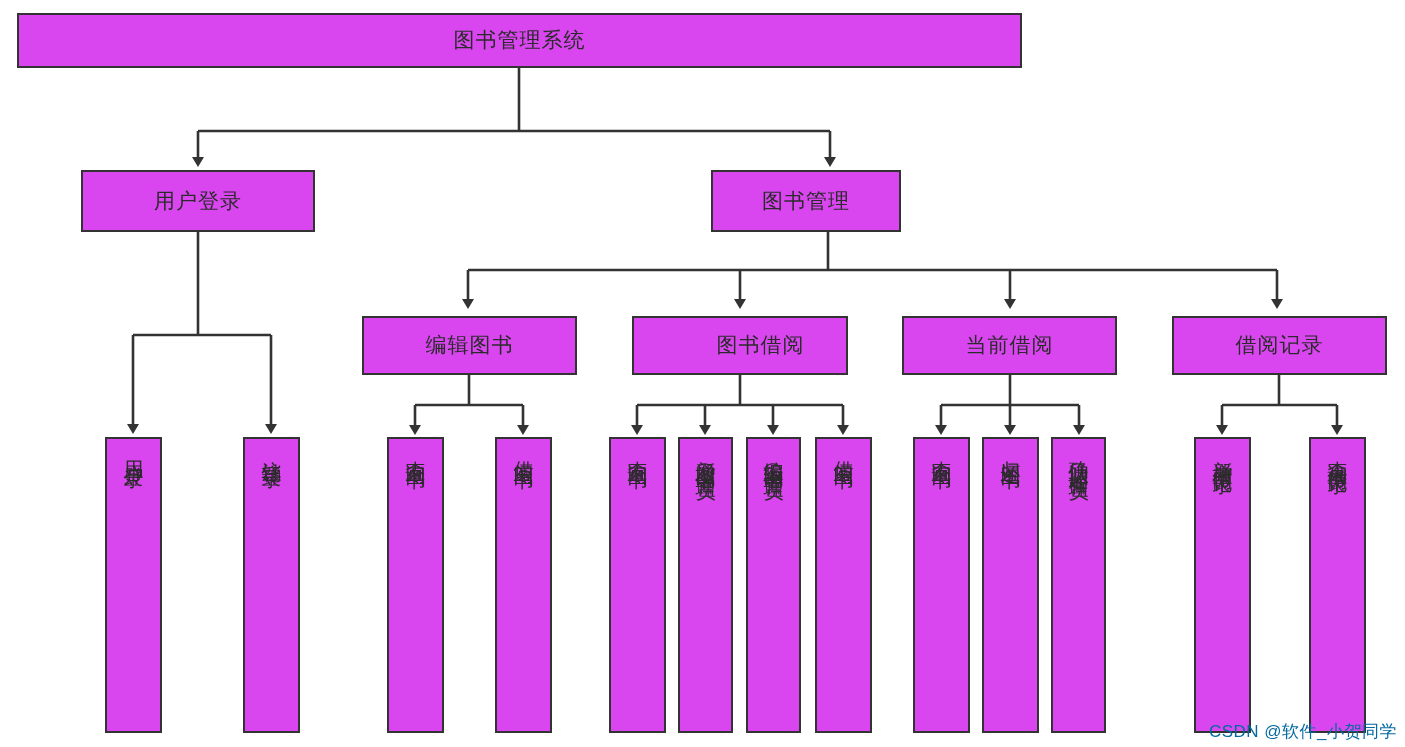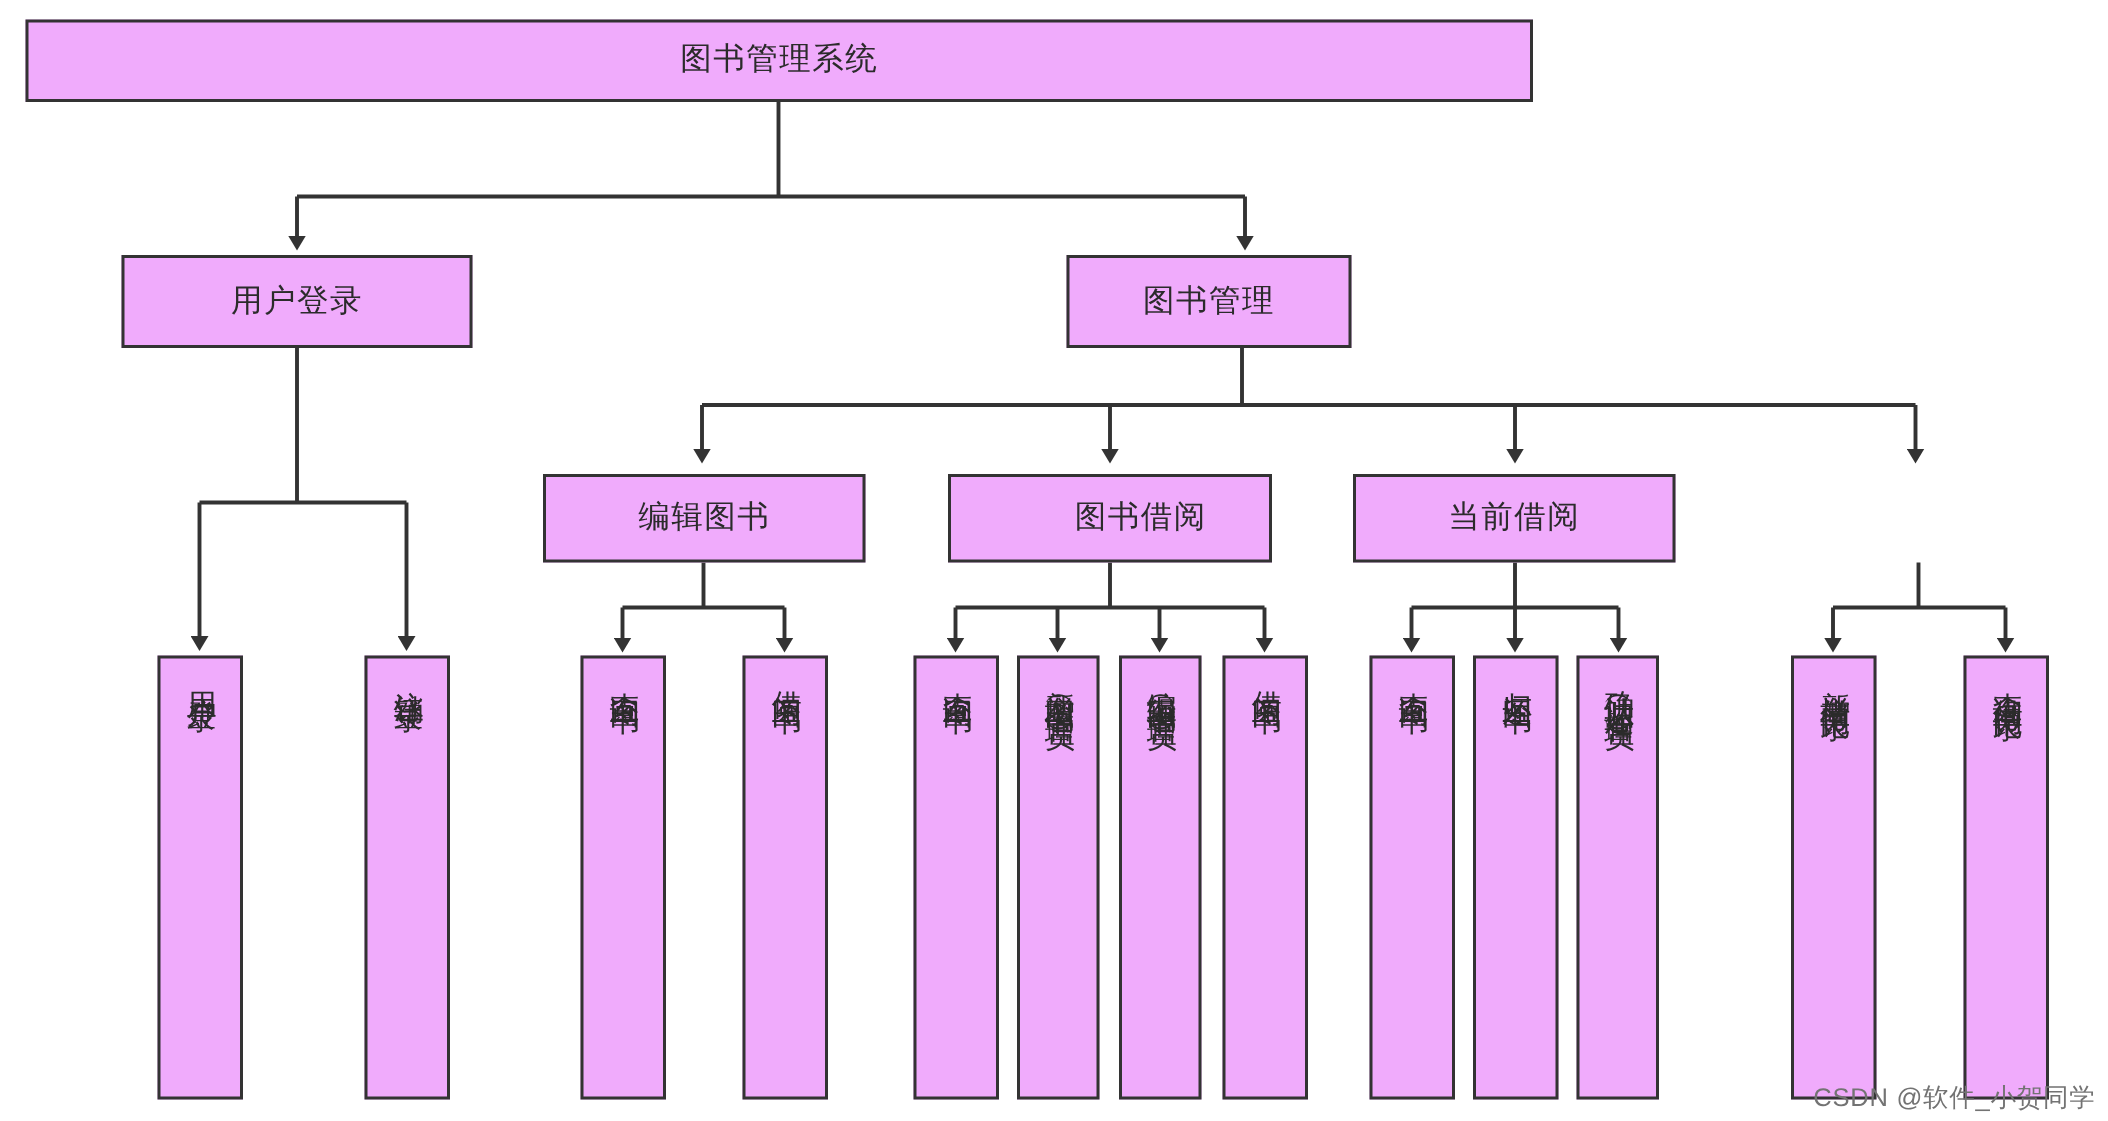--- a/index.html
+++ b/index.html
@@ -17,21 +17,21 @@
   }
   #wires{
     position:absolute;
     left:0;top:0;
     width:1405px;height:747px;
     pointer-events:none;
   }
   .node{
     position:absolute;
     box-sizing:border-box;
-    background:#f0abfc;
+    background:#d946ef;
     border:2px solid #333333;
     display:flex;
     align-items:center;
     justify-content:center;
     text-align:center;
   }
   .node .label{
     font-size:21px;
     line-height:1.25;
     letter-spacing:1px;
@@ -52,21 +52,21 @@
     padding-top:6px;
   }
   .node.leaf.tall .label{
     max-height:292px;
   }
   .watermark{
     position:absolute;
     right:8px;
     bottom:4px;
     font-size:17px;
-    color:#737373;
+    color:#0369a1;
     white-space:nowrap;
     letter-spacing:0.5px;
   }
 </style>
 </head>
 <body>
 
 <div id="canvas">
 
   <svg id="wires" viewBox="0 0 1405 747" xmlns="http://www.w3.org/2000/svg">
@@ -132,20 +132,23 @@
 
   <div class="node" style="left:362px;top:316px;width:215px;height:59px;">
     <span class="label">编辑图书</span>
   </div>
   <div class="node" style="left:632px;top:316px;width:216px;height:59px;padding-left:41px;">
     <span class="label">图书借阅</span>
   </div>
   <div class="node" style="left:902px;top:316px;width:215px;height:59px;">
     <span class="label">当前借阅</span>
   </div>
+  <div class="node" style="left:1172px;top:316px;width:215px;height:59px;">
+    <span class="label">借阅记录</span>
+  </div>
 
   <div class="node vertical leaf" style="left:105px;top:437px;width:57px;height:296px;">
     <span class="label">用户登录</span>
   </div>
   <div class="node vertical leaf" style="left:243px;top:437px;width:57px;height:296px;">
     <span class="label">注销登录</span>
   </div>
 
   <div class="node vertical leaf" style="left:387px;top:437px;width:57px;height:296px;">
     <span class="label">查询图书</span>

